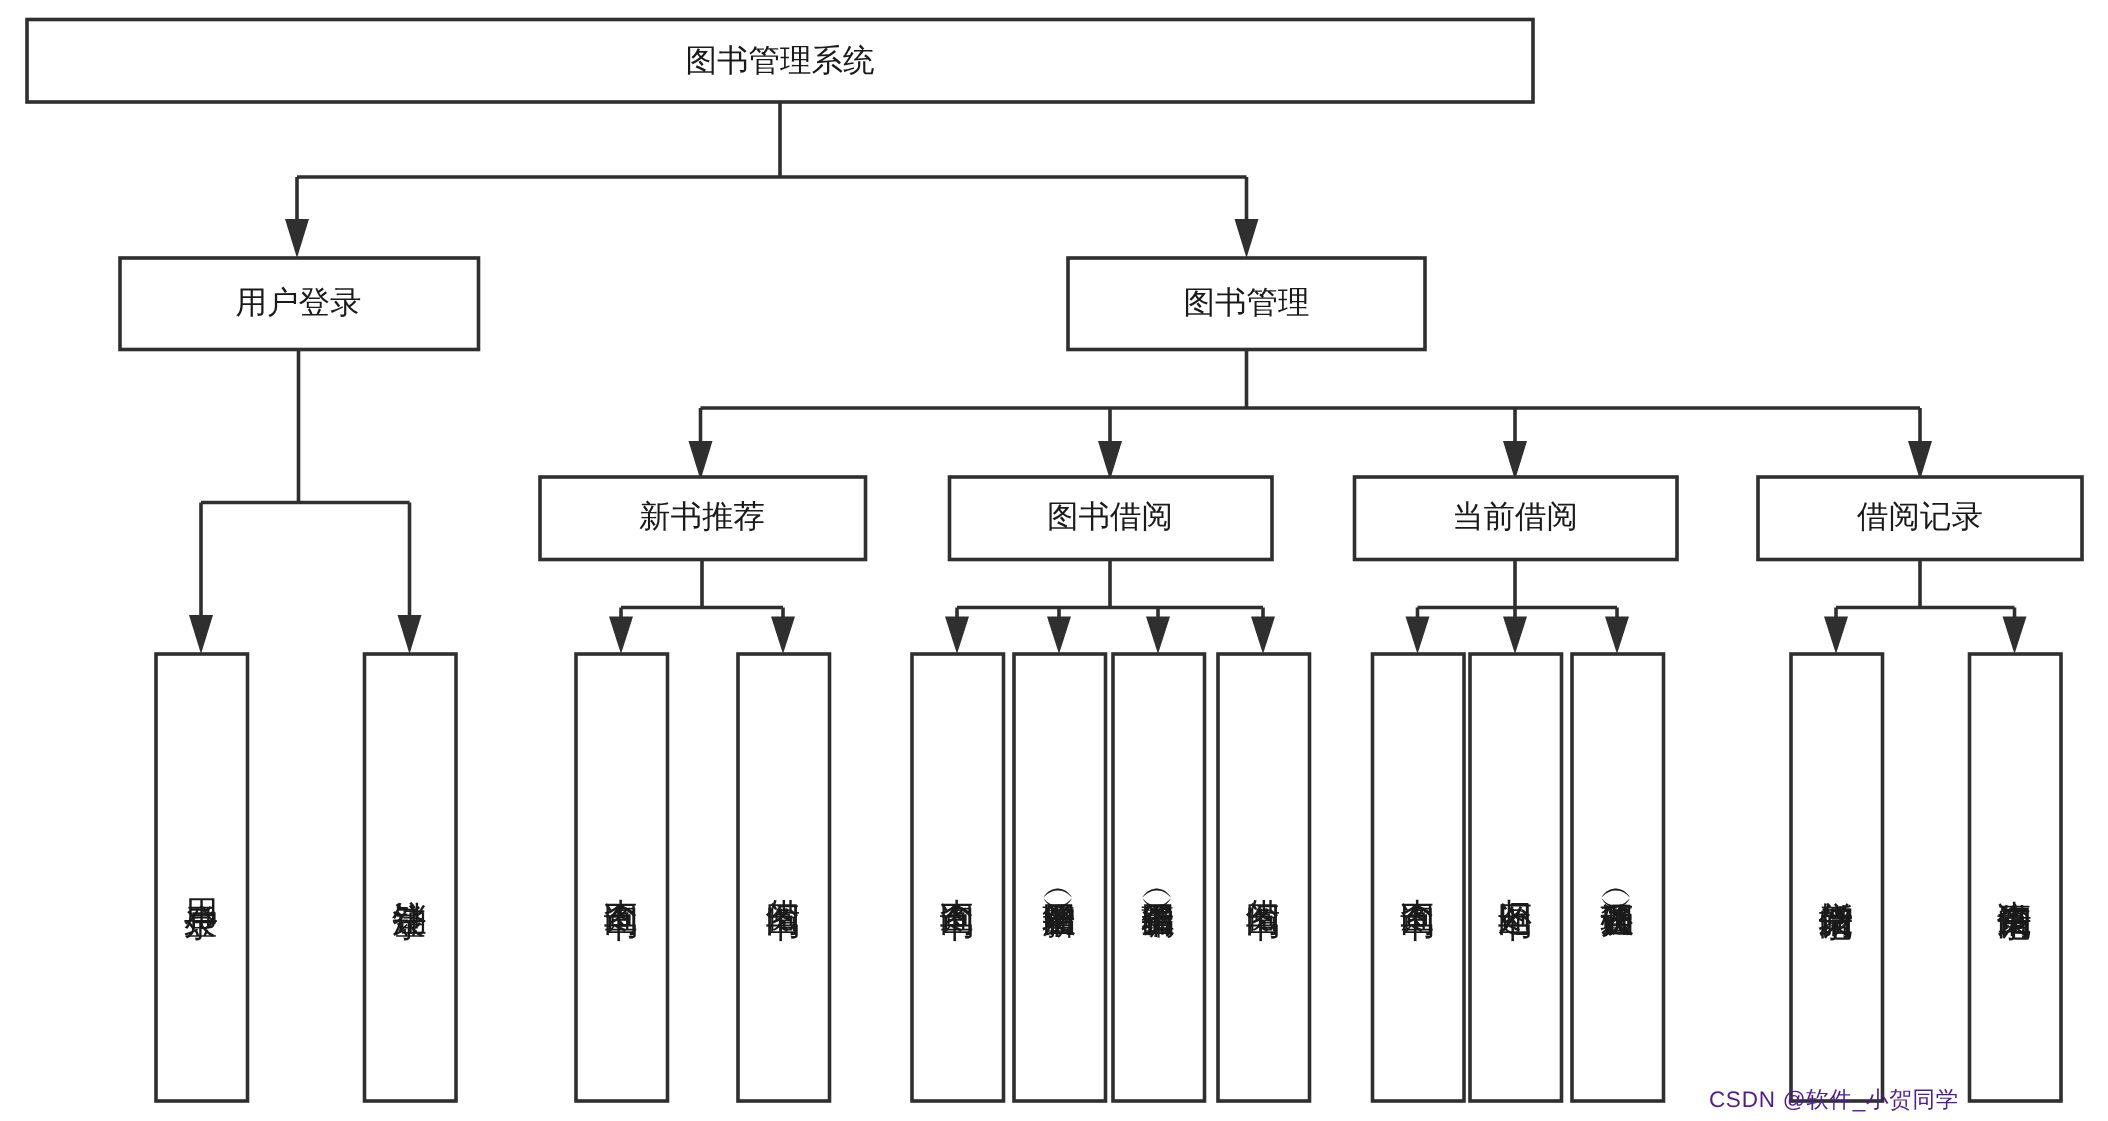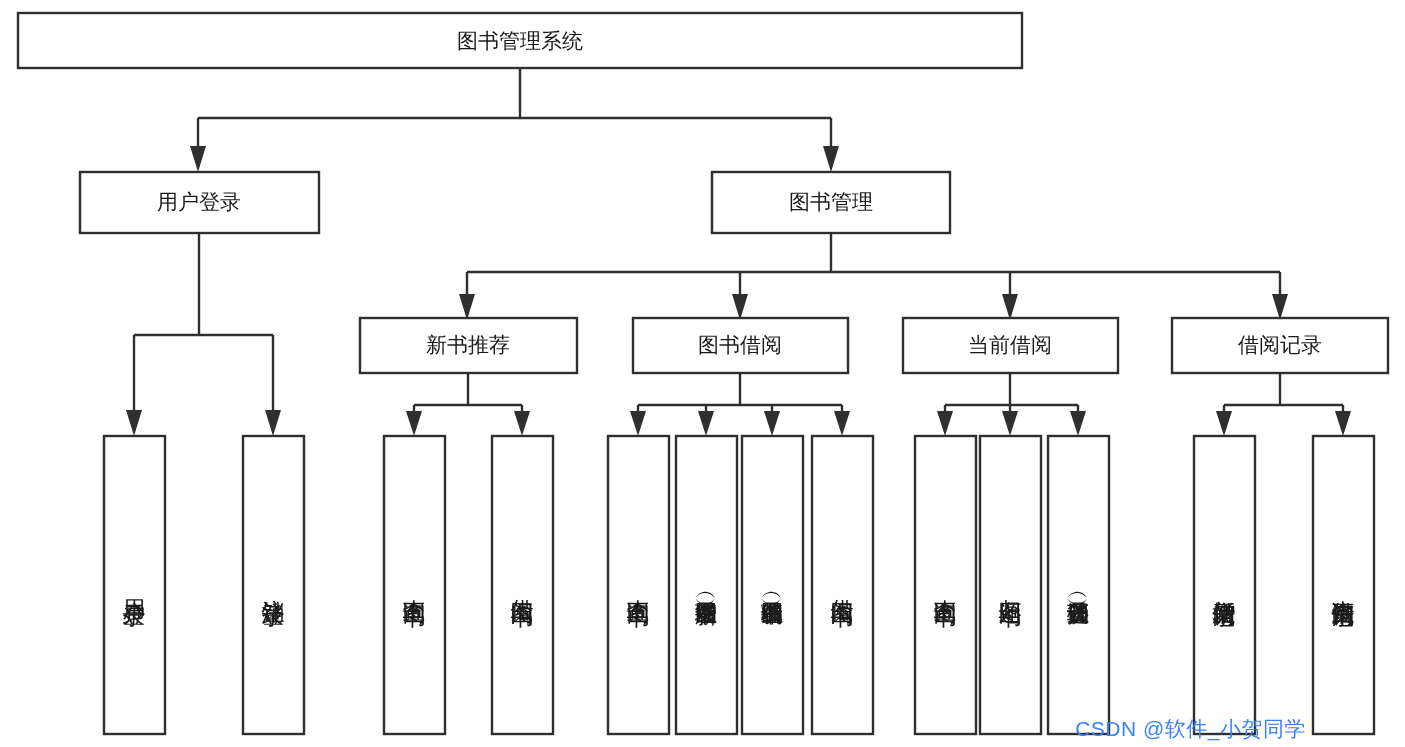--- a/index.html
+++ b/index.html
@@ -63,22 +63,22 @@
     align-items: center;
     justify-content: center;
     white-space: nowrap;
     pointer-events: none;
   }
   .watermark {
     position: absolute;
     right: 8px;
     bottom: 4px;
     font-family: "Liberation Sans", "DejaVu Sans", sans-serif;
-    font-size: 21px;
-    color: #3b82f6;
+    font-size: 15px;
+    color: #4c1d95;
     letter-spacing: 0.5px;
     white-space: nowrap;
   }
 </style>
 </head>
 <body>
 
 <div id="diagram-root">
 
   <svg class="diagram-canvas" viewBox="0 0 1405 747" xmlns="http://www.w3.org/2000/svg">

